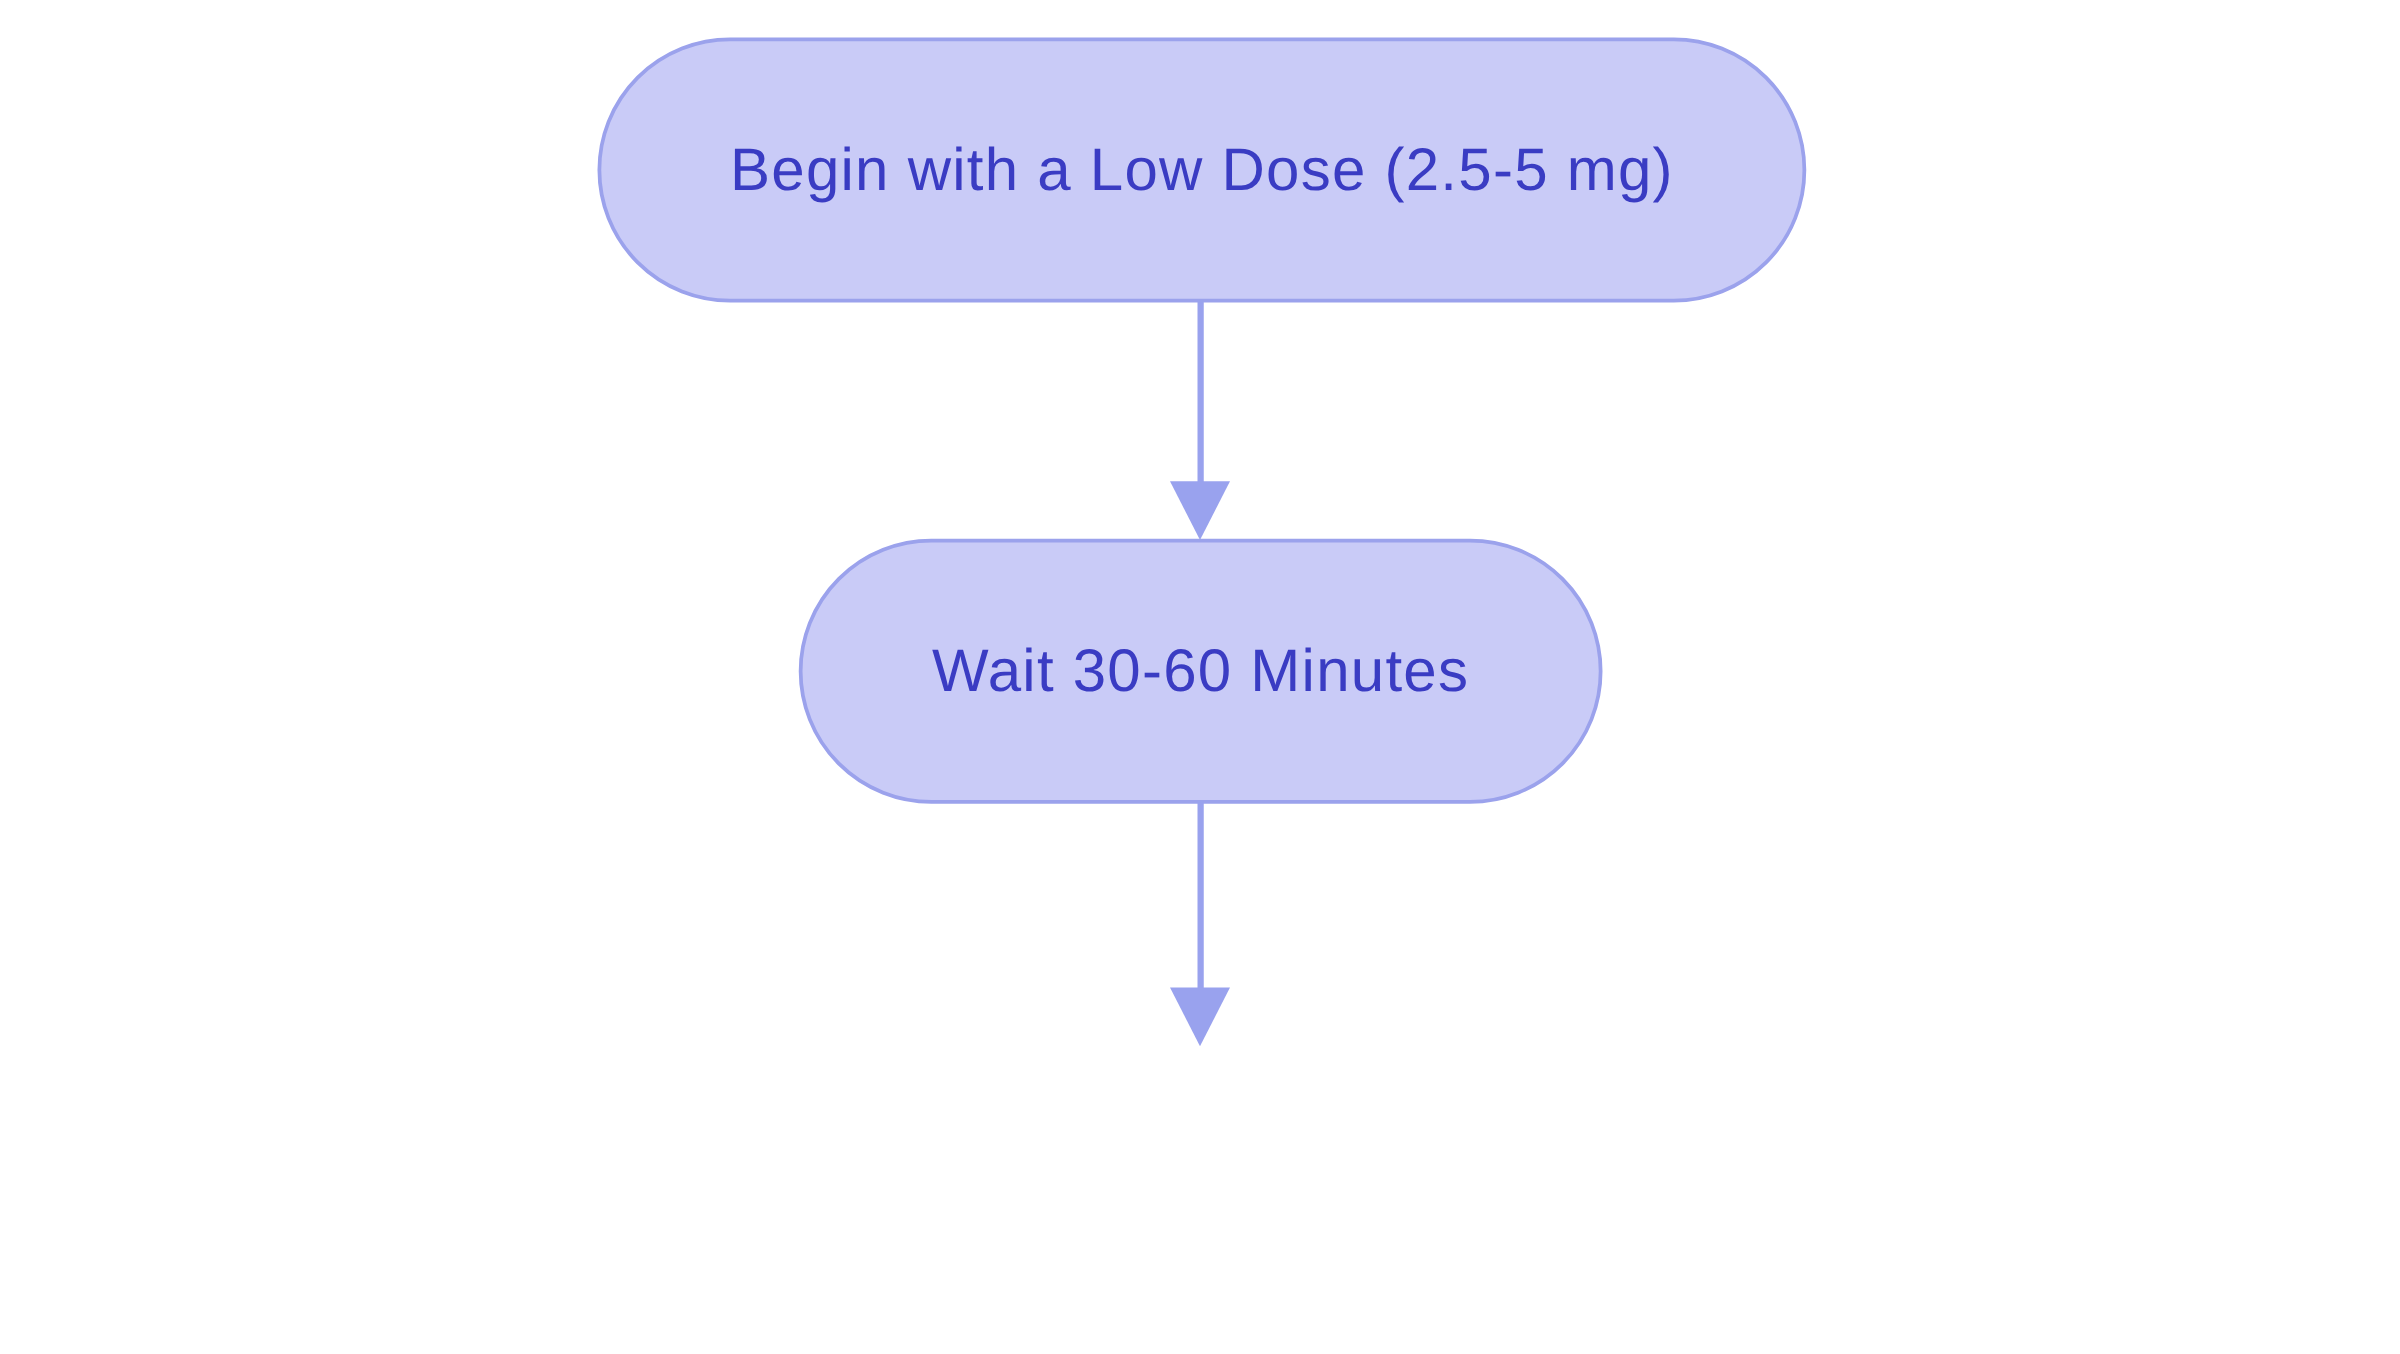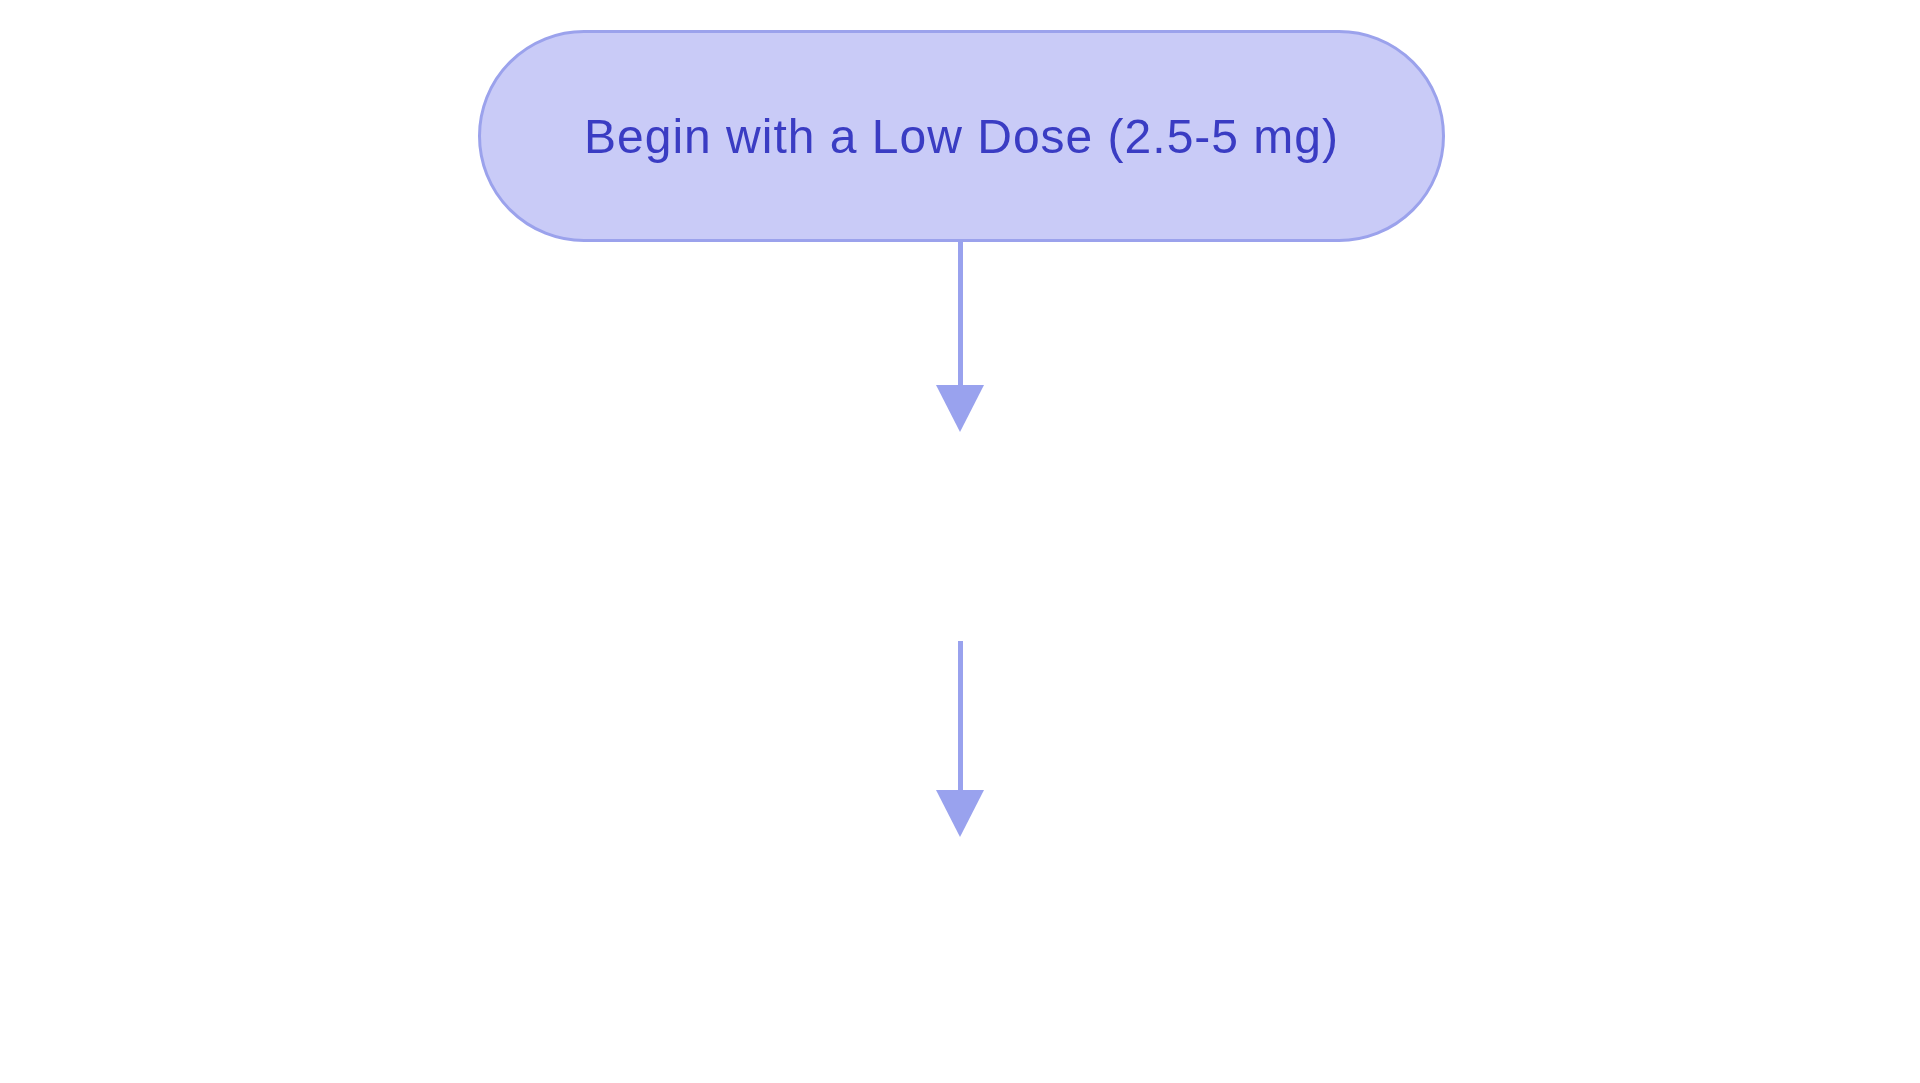--- a/index.html
+++ b/index.html
@@ -63,20 +63,23 @@
 
   <div class="node node1">
     <span class="node-label">Begin with a Low Dose (2.5-5 mg)</span>
   </div>
 
   <div class="edge edge1">
     <div class="edge-line"></div>
     <div class="edge-head"></div>
   </div>
 
+  <div class="node node2">
+    <span class="node-label">Wait 30-60 Minutes</span>
+  </div>
 
   <div class="edge edge2">
     <div class="edge-line"></div>
     <div class="edge-head"></div>
   </div>
 
 
 </div>
 
 </body></html>

